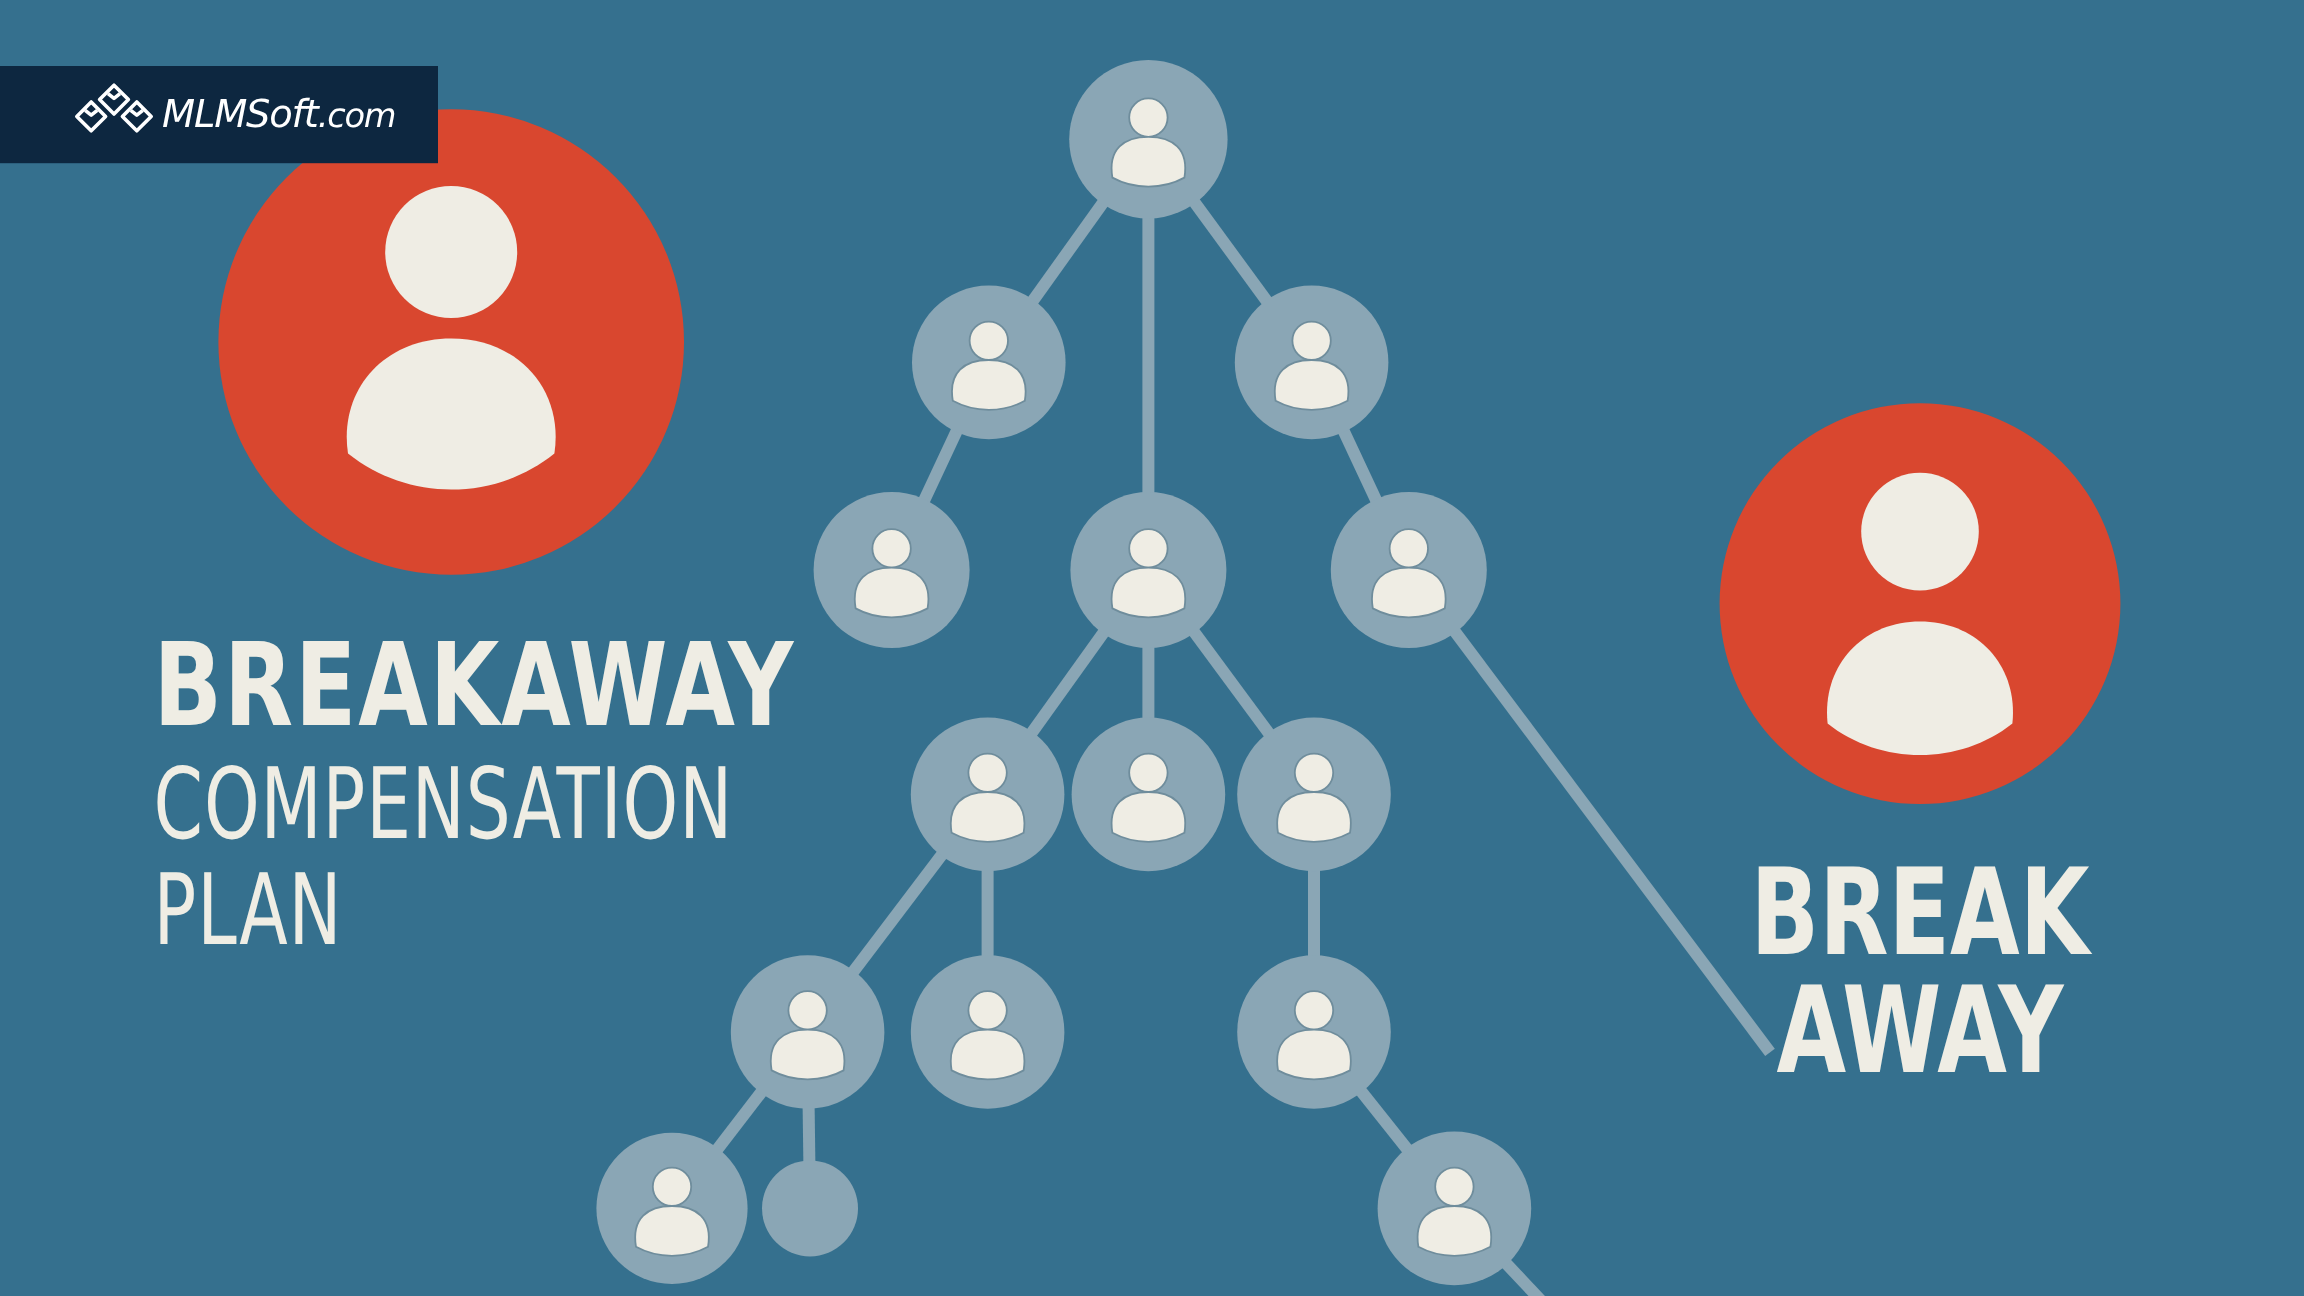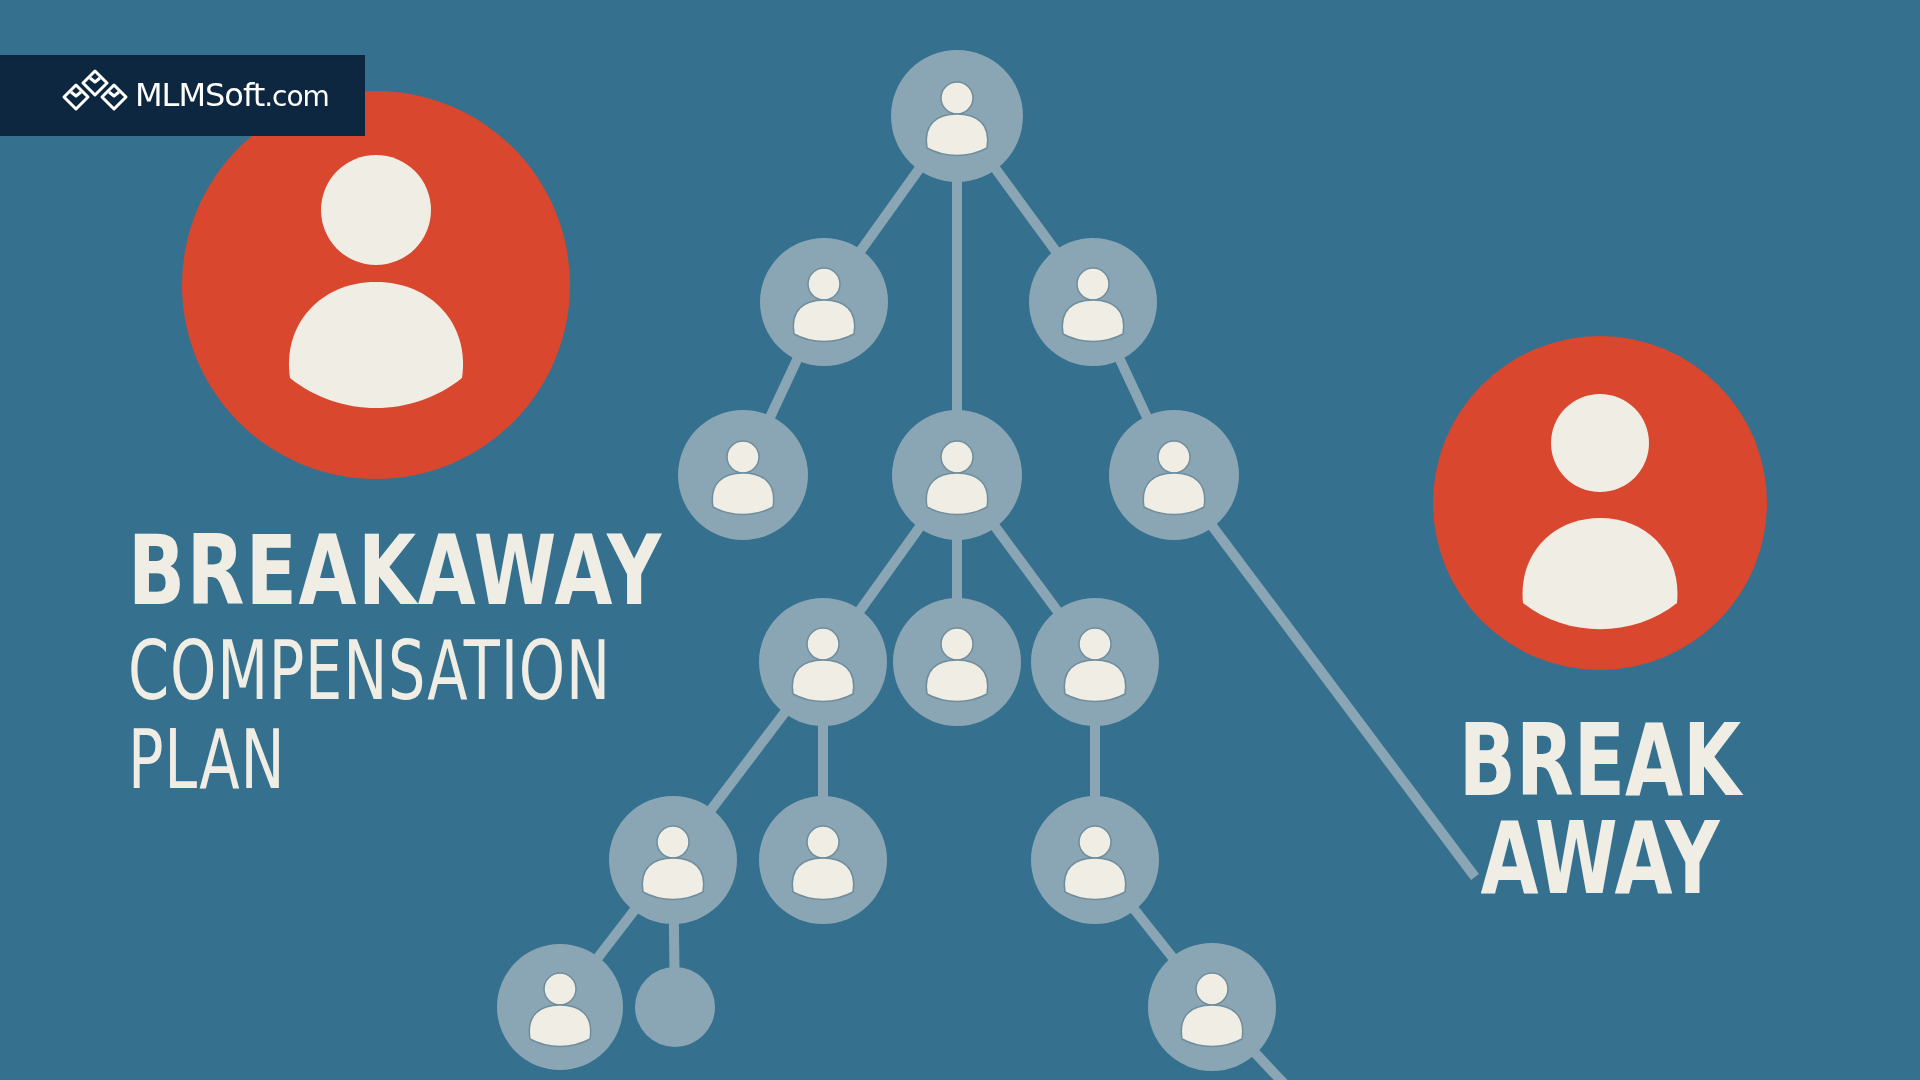--- a/index.html
+++ b/index.html
@@ -1,20 +1,20 @@
 <!DOCTYPE html>
 <html><head>
 <meta charset="utf-8">
 <style>
   html, body { margin:0; padding:0; }
   body { width:1920px; height:1080px; overflow:hidden; background:#35708e; position:relative; font-family:"Liberation Sans", sans-serif; }
   .canvas { position:absolute; left:0; top:0; width:1920px; height:1080px; }
   .logo-bar { position:absolute; left:0; top:55px; width:365px; height:81px; background:#0d2740; display:flex; align-items:center; z-index:3; }
   .logo-mark { position:absolute; left:60px; top:14px; width:70px; height:52px; }
-  .logo-text { position:absolute; left:135px; top:20px; color:#ffffff; font-family:"DejaVu Sans", sans-serif; font-size:32px; letter-spacing:-1px; line-height:40px; }
+  .logo-text { position:absolute; left:135px; top:20px; color:#ffffff; font-family:"DejaVu Sans", sans-serif; font-size:32px; letter-spacing:-1px; line-height:40px;font-style:italic; }
   .logo-text .dom { font-size:28px; }
   .title { position:absolute; left:128px; color:#efede4; font-family:"DejaVu Sans", sans-serif; white-space:nowrap; transform-origin:left top; z-index:2; }
   .title.l1 { top:515px; font-size:96px; font-weight:bold; transform:scaleX(0.78); letter-spacing:2px; }
   .title.l2 { top:623px; font-size:82px; transform:scaleX(0.72); letter-spacing:1px; }
   .title.l3 { top:712px; font-size:82px; transform:scaleX(0.72); letter-spacing:1px; }
   .rtitle { position:absolute; width:420px; left:1390px; text-align:center; color:#efede4; font-family:"DejaVu Sans", sans-serif; font-weight:bold; font-size:100px; transform:scaleX(0.75); transform-origin:center top; z-index:2; white-space:nowrap; }
   .rtitle.r1 { top:702px; }
   .rtitle.r2 { top:800px; }
 </style>
 </head>

